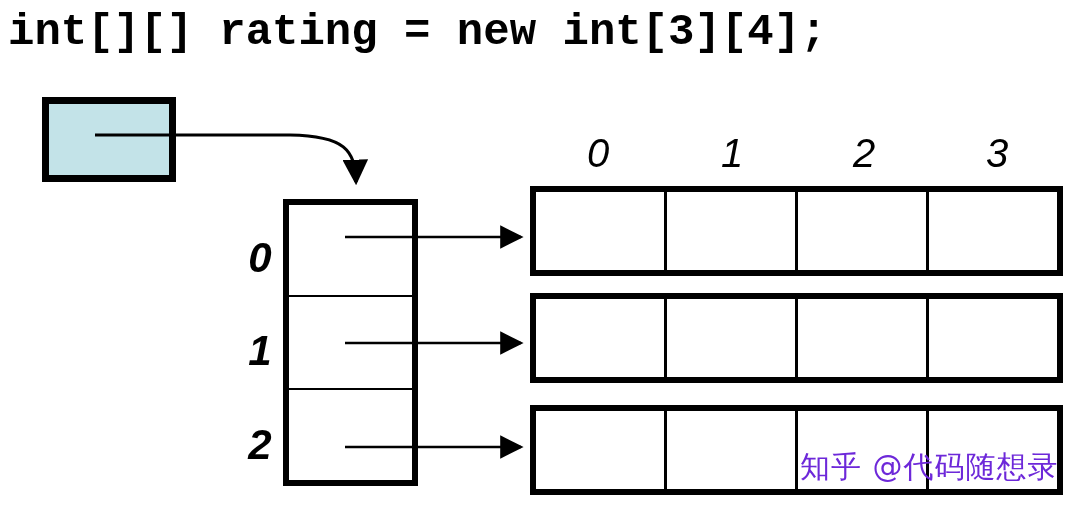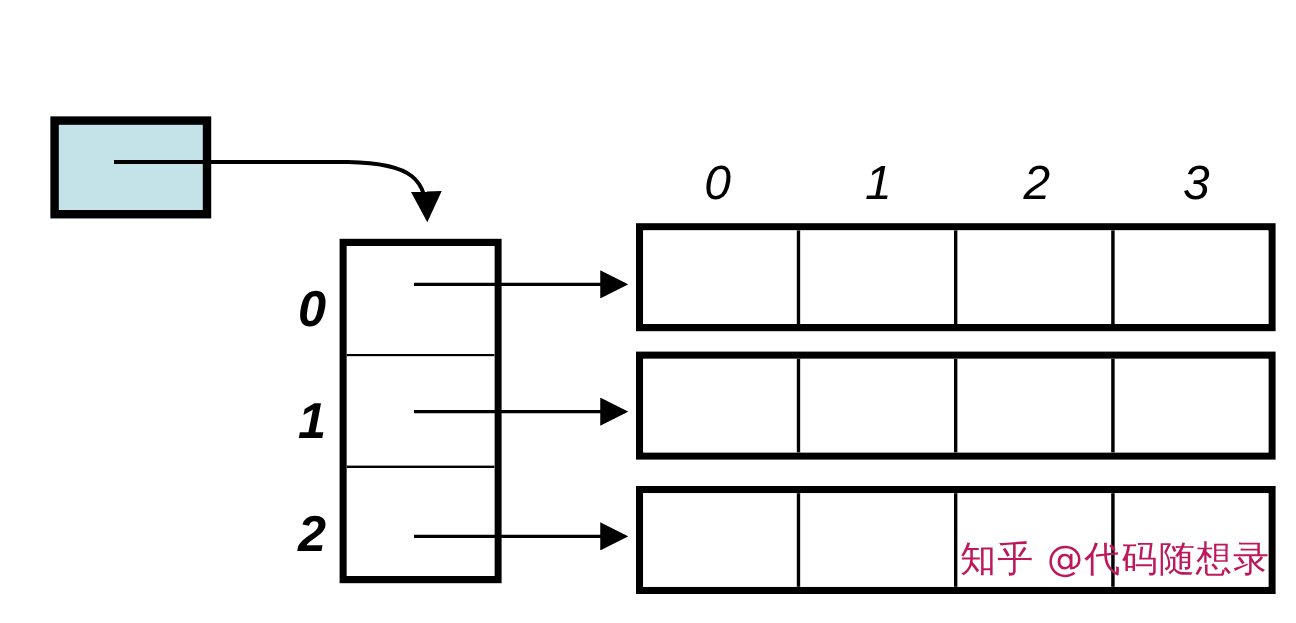--- a/index.html
+++ b/index.html
@@ -135,30 +135,31 @@
   }
 
   
   #watermark {
     position: absolute;
     left: 800px;
     top: 449px;
     font-family: "DejaVu Sans", sans-serif;
     font-size: 30px;
     line-height: 36px;
-    color: #be185d;
+    color: #6d28d9;
     white-space: nowrap;
     letter-spacing: 1px;
   }
 </style>
 </head>
 <body>
 
 <div id="canvas">
 
+  <div id="code-title">int[][] rating = new int[3][4];</div>
 
   <div id="ref-box"></div>
 
   <div id="vert-array">
     <div class="vcell"></div>
     <div class="vcell"></div>
     <div class="vcell"></div>
   </div>
 
   <div class="row-label" id="row-label-0">0</div>

